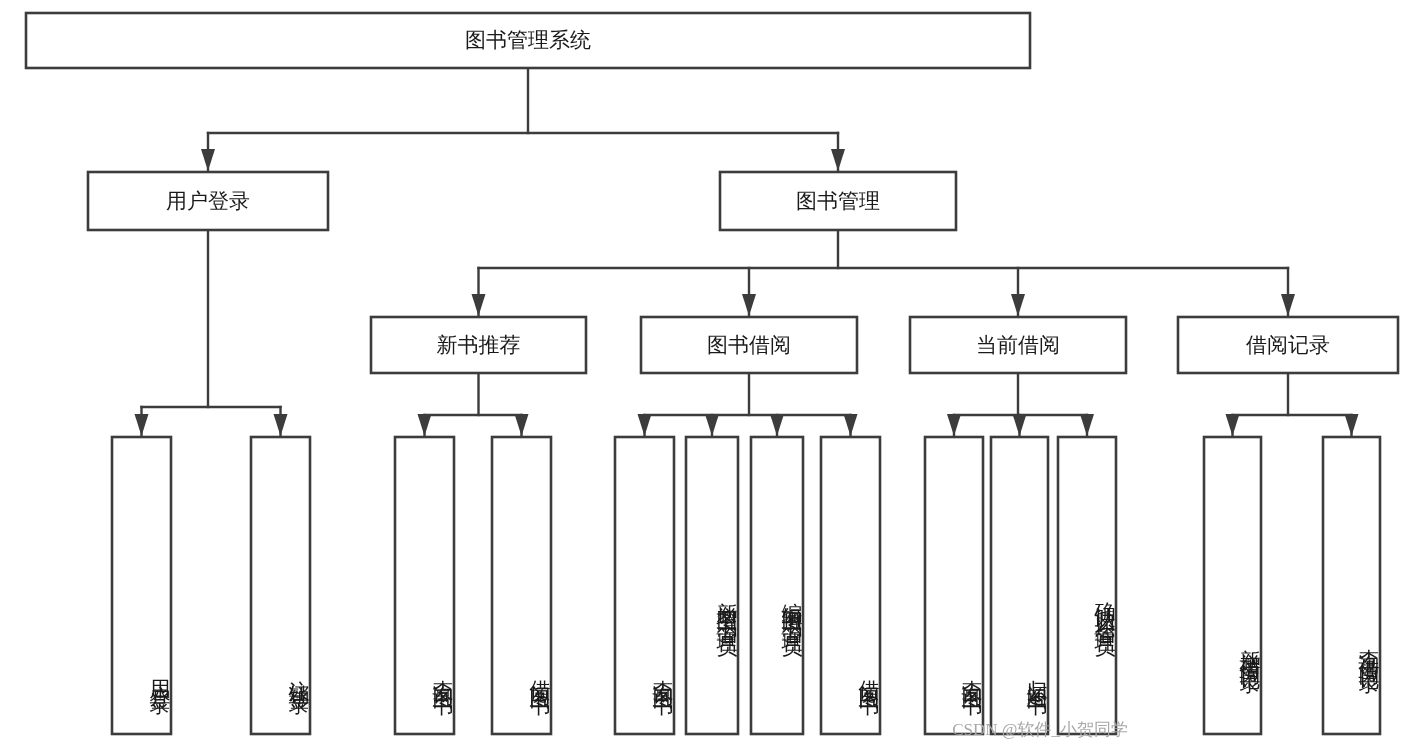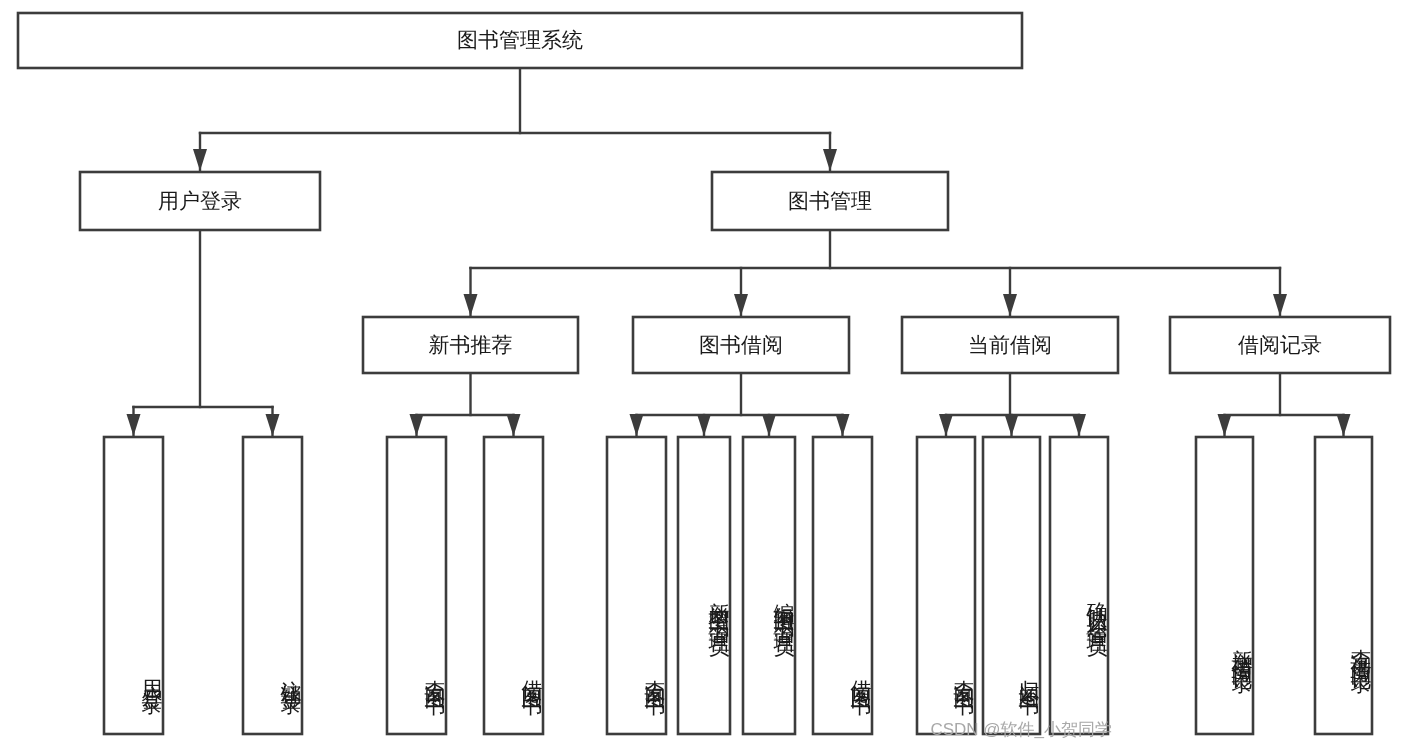--- a/index.html
+++ b/index.html
@@ -11,20 +11,21 @@
     width: 1405px;
     height: 747px;
     font-family: "Liberation Sans", sans-serif;
     overflow: hidden;
   }
   #diagram-root {
     position: relative;
     width: 1122px;
     height: 747px;
     background: #ffffff;
+    margin-left: 8px;
   }
   svg.flow {
     position: absolute;
     top: 0;
     left: 0;
     width: 1405px;
     height: 747px;
   }
   .node-box {
     fill: #ffffff;
@@ -58,23 +59,23 @@
     color: #1a1a1a;
     letter-spacing: 3px;
     display: flex;
     align-items: flex-start;
     justify-content: center;
     white-space: nowrap;
     pointer-events: none;
   }
   .watermark {
     position: absolute;
-    right: 10px;
+    right: 2px;
     bottom: 6px;
-    font-family: Liberation Sans, sans-serif;
+    font-family: Liberation Serif, serif;
     font-size: 17px;
     color: #a8a8a8;
     white-space: nowrap;
   }
 </style>
 </head>
 <body>
 
 <div id="diagram-root">
 

